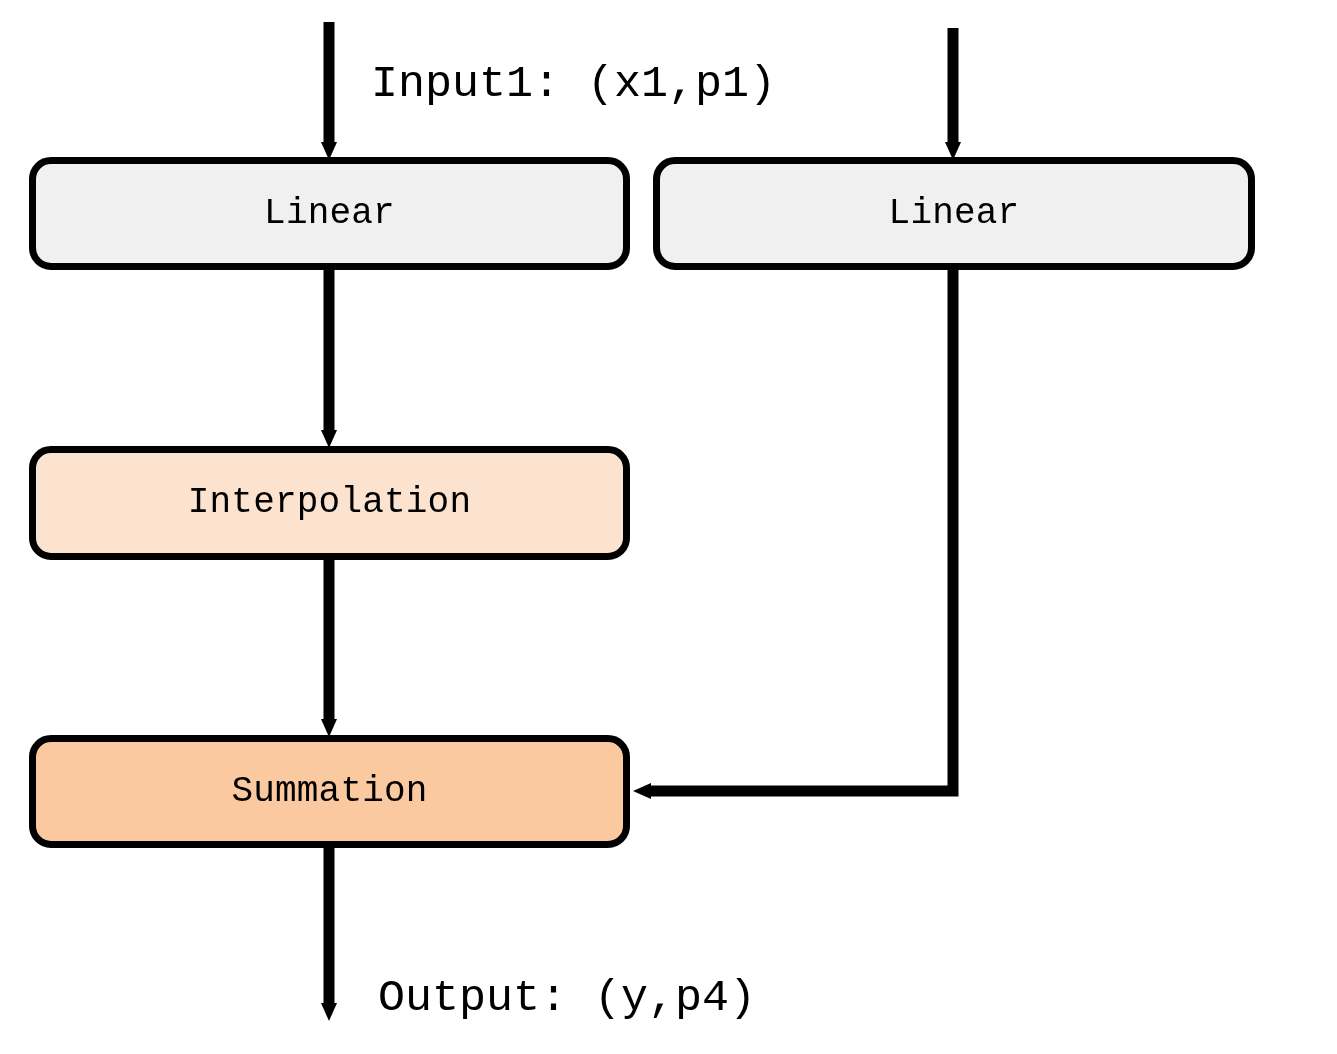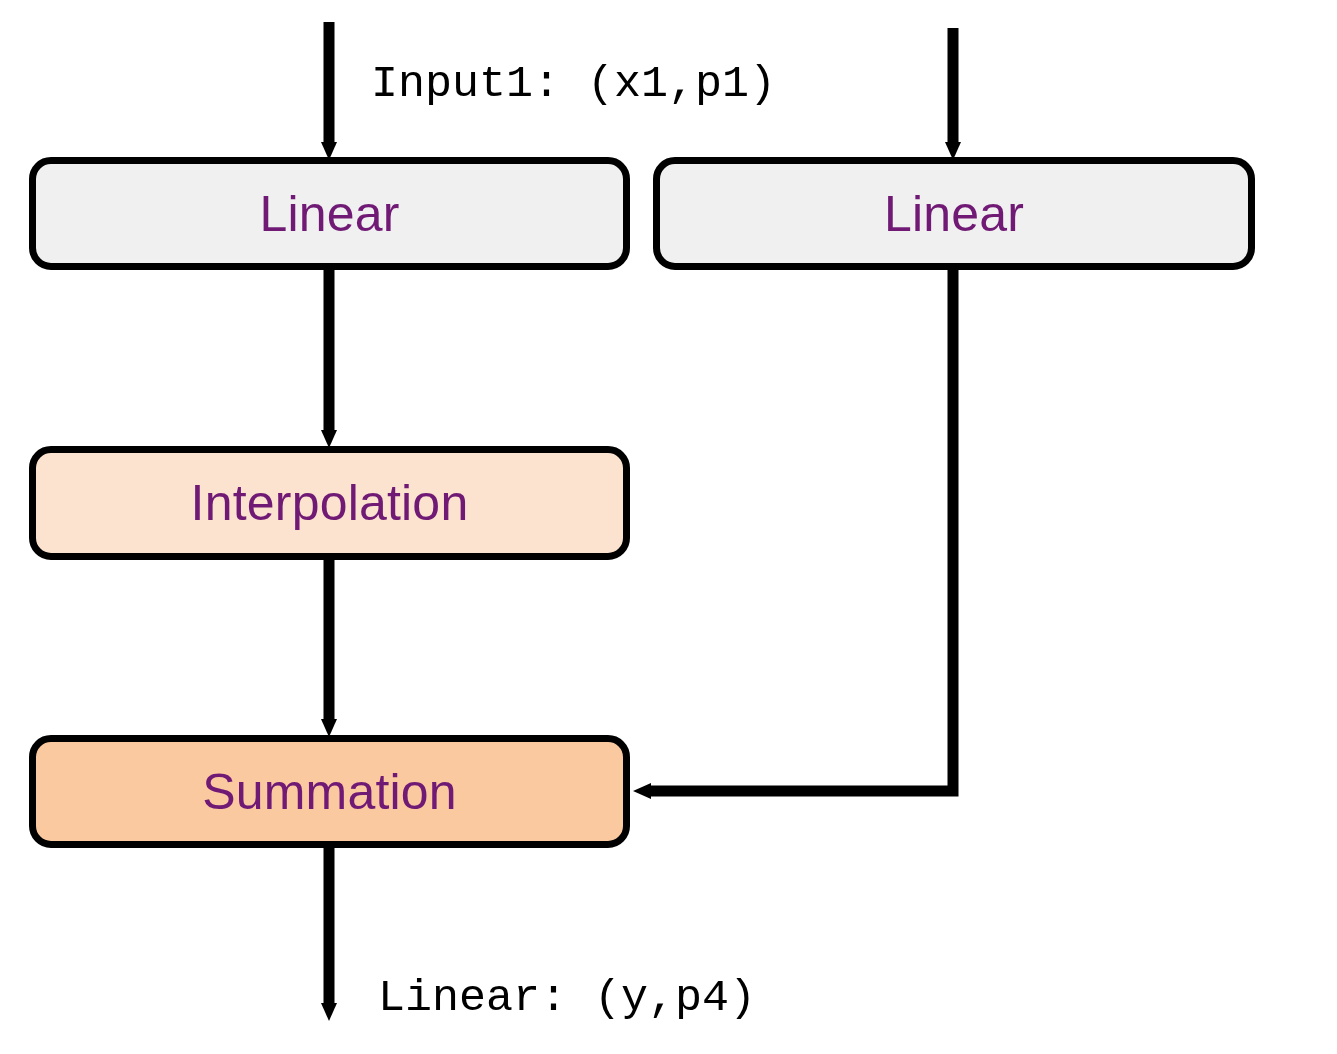--- a/index.html
+++ b/index.html
@@ -27,23 +27,23 @@
   .node-box {
     position: absolute;
     box-sizing: border-box;
     border: 7px solid #000000;
     border-radius: 22px;
     display: flex;
     align-items: center;
     justify-content: center;
   }
   .node-label {
-    font-family: Liberation Sans, sans-serif;
-    font-size: 50px;
-    color: #701a75;
+    font-family: Liberation Mono, monospace;
+    font-size: 36px;
+    color: #000000;
     line-height: 1;
     letter-spacing: 0.2px;
     white-space: nowrap;
   }
   .edge-label {
     position: absolute;
     font-family: Liberation Mono, monospace;
     font-size: 45px;
     color: #000000;
     line-height: 1;
@@ -107,15 +107,15 @@
     <span class="node-label">Summation</span>
   </div>
 
   <div class="node-box" id="node-interpolation" style="background:#fce3cf;">
     <span class="node-label">Interpolation</span>
   </div>
 
   <div class="edge-label" id="label-input-1">Input1: (x1,p1)</div>
 
 
-  <div class="edge-label" id="label-output">Linear: (y,p4)</div>
+  <div class="edge-label" id="label-output">Output: (y,p4)</div>
 
 </div>
 
 </body></html>

